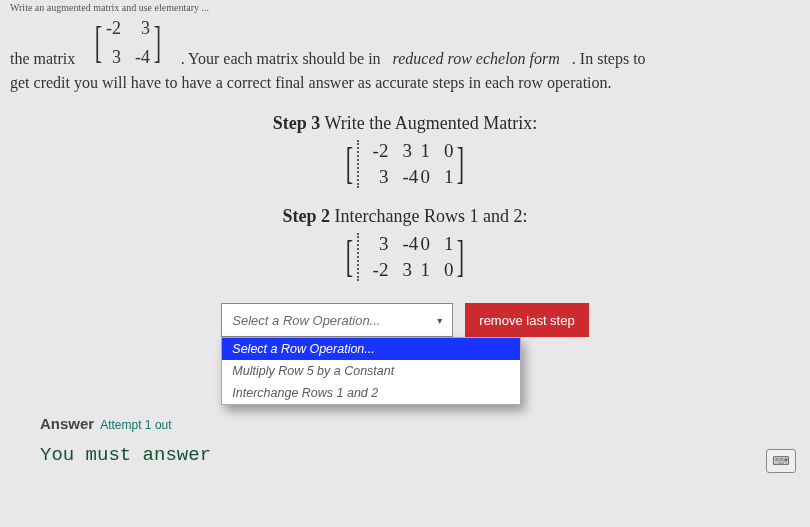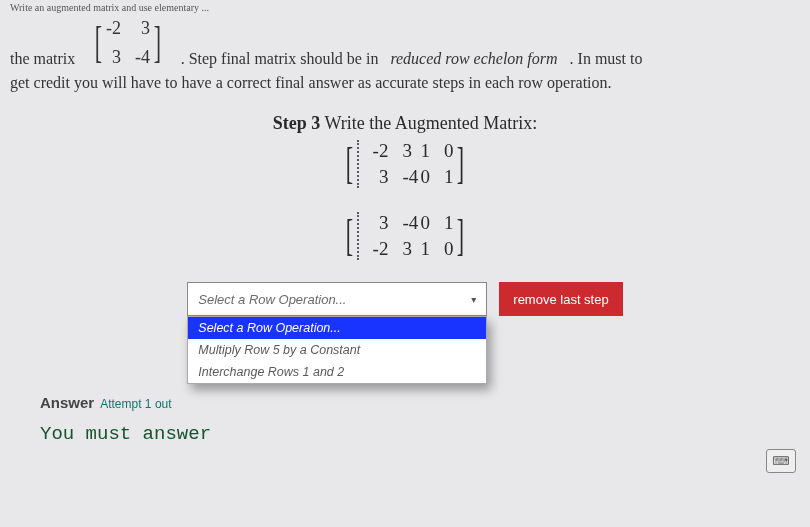--- a/index.html
+++ b/index.html
@@ -11,21 +11,21 @@
 .br{font-size:44px;font-weight:300;transform:scaleX(.5);display:inline-block;line-height:.9}
 .mvals{display:inline-grid;grid-auto-flow:column;grid-template-rows:repeat(2,auto);gap:2px 14px;font-size:18px;text-align:right}
 .truncated{color:#555;font-size:10px}
 .step{text-align:center;margin-top:18px}
 .step-title{font-size:18px}
 .step-title b{font-weight:bold}
 .augmat{display:inline-flex;align-items:center;margin-top:6px}
 .augvals{display:inline-grid;grid-template-columns:auto auto 4px auto auto;grid-template-rows:auto auto;gap:4px 14px;font-size:19px;text-align:right;align-items:center}
 .vsep{grid-row:1/span 2;width:0;border-left:2px dotted #5a5a60;height:48px;align-self:center}
 .controls{display:flex;gap:12px;justify-content:center;align-items:flex-start;margin-top:22px;position:relative}
-.selectbox{width:300px;position:relative}
+.selectbox{width:232px;position:relative}
 .select-head{height:34px;border:1px solid #888;background:#fff;display:flex;align-items:center;padding:0 10px;font-family:Arial,sans-serif;font-size:13px;color:#6a6a6a;font-style:italic;justify-content:space-between;cursor:pointer}
 .chev{font-style:normal;color:#555;font-size:10px}
 .dropdown{position:absolute;top:34px;left:0;width:300px;background:#fff;border:1px solid #aaa;box-shadow:4px 6px 10px rgba(0,0,0,.35);font-family:Arial,sans-serif;z-index:5}
 .dd-item{padding:4px 10px;font-size:12.5px;color:#5a5a5a;font-style:italic;cursor:pointer}
 .dd-item.sel{background:#1a34ff;color:#fff}
 .remove-btn{height:34px;background:#cc2a2f;color:#fff;border:none;padding:4px 14px;font-family:Arial,sans-serif;font-size:13px;cursor:pointer}
 .answer-line{margin-top:78px;font-family:Arial,sans-serif;font-size:15px;color:#444;padding-left:30px}
 .answer-line .attempt{color:#0f766e;font-size:12px;margin-left:6px}
 .must{margin-top:12px;font-family:Liberation Mono, monospace;font-size:19px;color:#14532d;padding-left:30px}
 .keybtn{position:absolute;right:14px;bottom:54px;width:30px;height:24px;border:1px solid #888;border-radius:3px;background:#eee;display:flex;align-items:center;justify-content:center;font-size:12px;color:#555}
@@ -41,23 +41,23 @@
       <span class="mat">
         <span class="br">[</span>
         <span class="mvals">
           <span>-2</span>
             <span>3</span>
           <span>3</span>
             <span>-4</span>
         </span>
         <span class="br">]</span>
       </span>
-      <span>. Step final matrix should be in </span>
+      <span>. Your each matrix should be in </span>
       <i>reduced row echelon form</i>
-      <span>. In must to</span>
+      <span>. In steps to</span>
     </div>
     <div>get credit you will have to have a correct final answer as accurate steps in each row operation.</div>
   </div>
 
   <div class="step">
     <div class="step-title">
       <b>Step 3</b><span> Write the Augmented Matrix:</span>
     </div>
     <div class="augmat">
       <span class="br">[</span>
@@ -70,20 +70,23 @@
         <span>3</span>
           <span>-4</span>
           <span>0</span>
           <span>1</span>
       </span>
       <span class="br">]</span>
     </div>
   </div>
 
   <div class="step">
+    <div class="step-title">
+      <b>Step 2</b><span> Interchange Rows 1 and 2:</span>
+    </div>
     <div class="augmat">
       <span class="br">[</span>
       <span class="augvals">
         <span>3</span>
           <span>-4</span>
           <span class="vsep"></span>
           <span>0</span>
           <span>1</span>
         <span>-2</span>
           <span>3</span>

